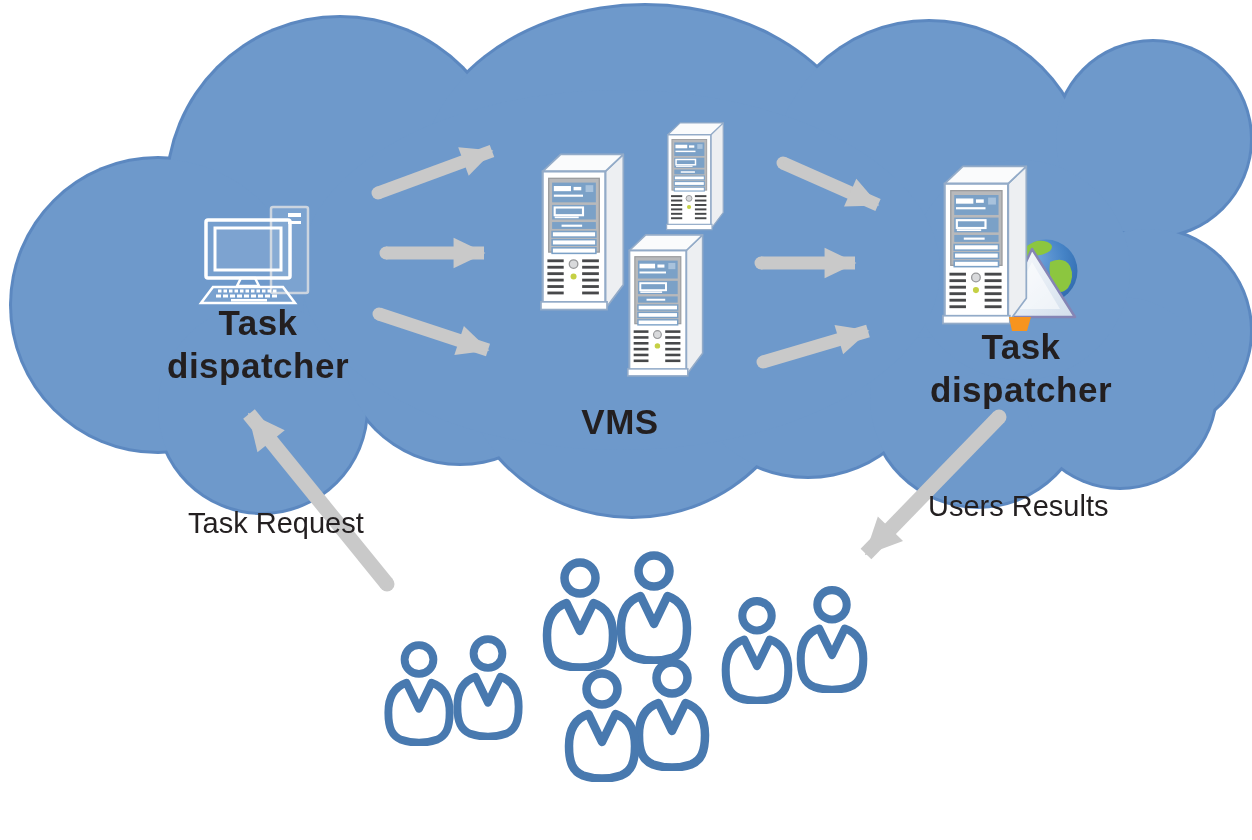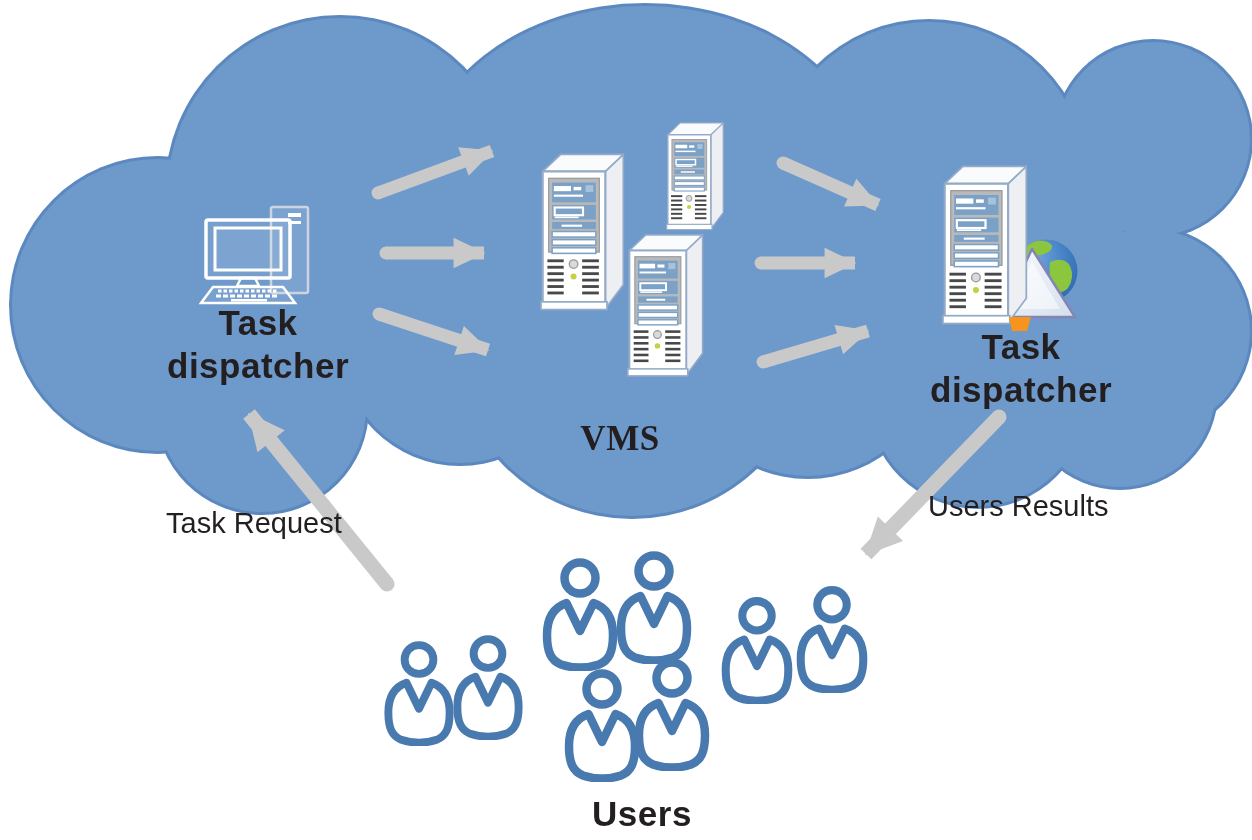--- a/index.html
+++ b/index.html
@@ -23,24 +23,24 @@
     line-height:43px;
     letter-spacing:0.5px;
   }
   .edge-lbl{
     font-size:29px;
     font-weight:normal;
     white-space:nowrap;
     line-height:32px;
   }
   #label-dispatcher{left:148px;top:301px;width:220px;}
-  #label-vms{left:550px;top:417px;width:140px;font-family:Liberation Serif, serif;}
+  #label-vms{left:550px;top:400px;width:140px;}
   #label-transmitter{left:901px;top:325px;width:240px;}
   #label-users{left:552px;top:792px;width:180px;}
-  #label-request{left:166px;top:507px;}
+  #label-request{left:188px;top:507px;}
   #label-results{left:928px;top:490px;}
 </style>
 </head>
 <body>
 
 <div class="stage">
 
 <svg class="scene" width="1252" height="840" viewBox="0 0 1252 840">
   <defs>
     <marker id="arrowhead" viewBox="0 0 12 12" refX="11" refY="6" markerWidth="2.7" markerHeight="2.7" orient="auto" markerUnits="strokeWidth">
@@ -238,19 +238,18 @@
     <use href="#sym-person" x="717" y="594" width="80" height="110"></use>
   </g>
 </svg>
 
 <div class="lbl node-lbl" id="label-dispatcher">Task dispatcher</div>
 
 <div class="lbl node-lbl" id="label-vms">VMS</div>
 
 <div class="lbl node-lbl" id="label-transmitter">Task dispatcher</div>
 
-<div class="lbl node-lbl" id="label-users">Users</div>
 
 <div class="lbl edge-lbl" id="label-request">Task Request</div>
 
 <div class="lbl edge-lbl" id="label-results">Users Results</div>
 
 </div>
 
 </body></html>

